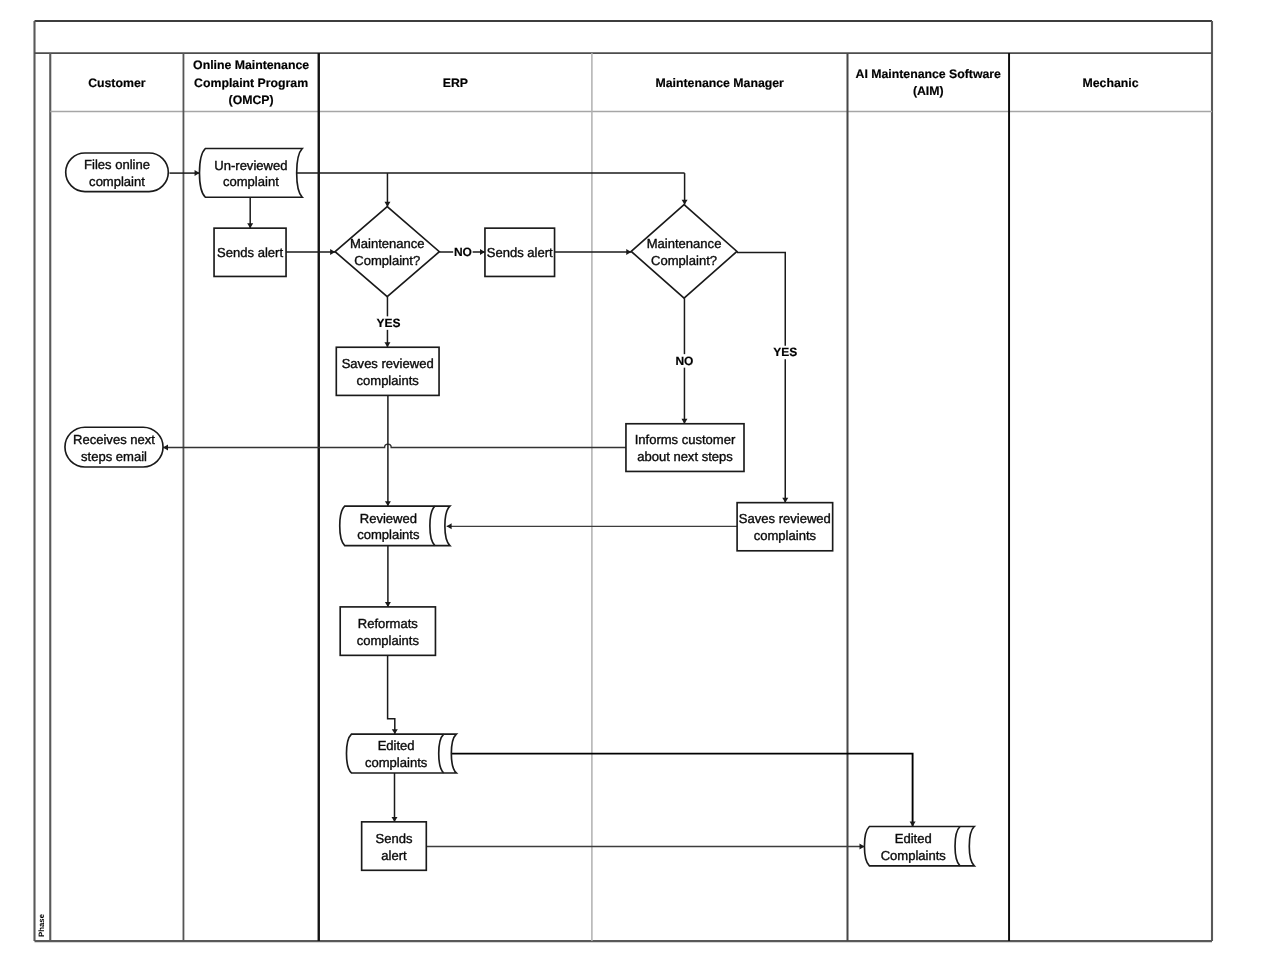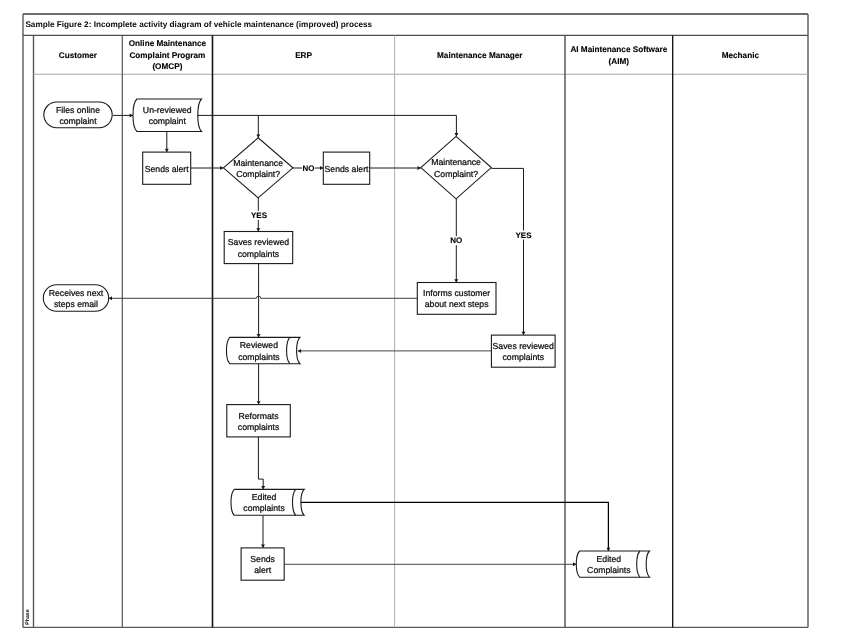--- a/index.html
+++ b/index.html
@@ -260,14 +260,13 @@
         <g>
           <rect x="449.80" y="236.10" width="13.00" height="9" fill="#ffffff" stroke="none"></rect>
           <text x="456.3" y="240.6" class="edge-txt" dominant-baseline="central">NO</text>
         </g>
         <g>
           <rect x="514.40" y="230.50" width="18.20" height="9" fill="#ffffff" stroke="none"></rect>
           <text x="523.5" y="235" class="edge-txt" dominant-baseline="central">YES</text>
         </g>
       </g>
   </svg>
-<div style="position: absolute; left: 25.4px; top: 17px; width: 775px; height: 16px; font-size: 8.2px; font-weight: bold; color: rgb(10, 10, 10); line-height: 16px; font-family: &quot;Liberation Sans&quot;, sans-serif; white-space: nowrap;">Sample Figure 2: Incomplete activity diagram of vehicle maintenance (improved) process</div>
   </div>
 
 </body></html>

